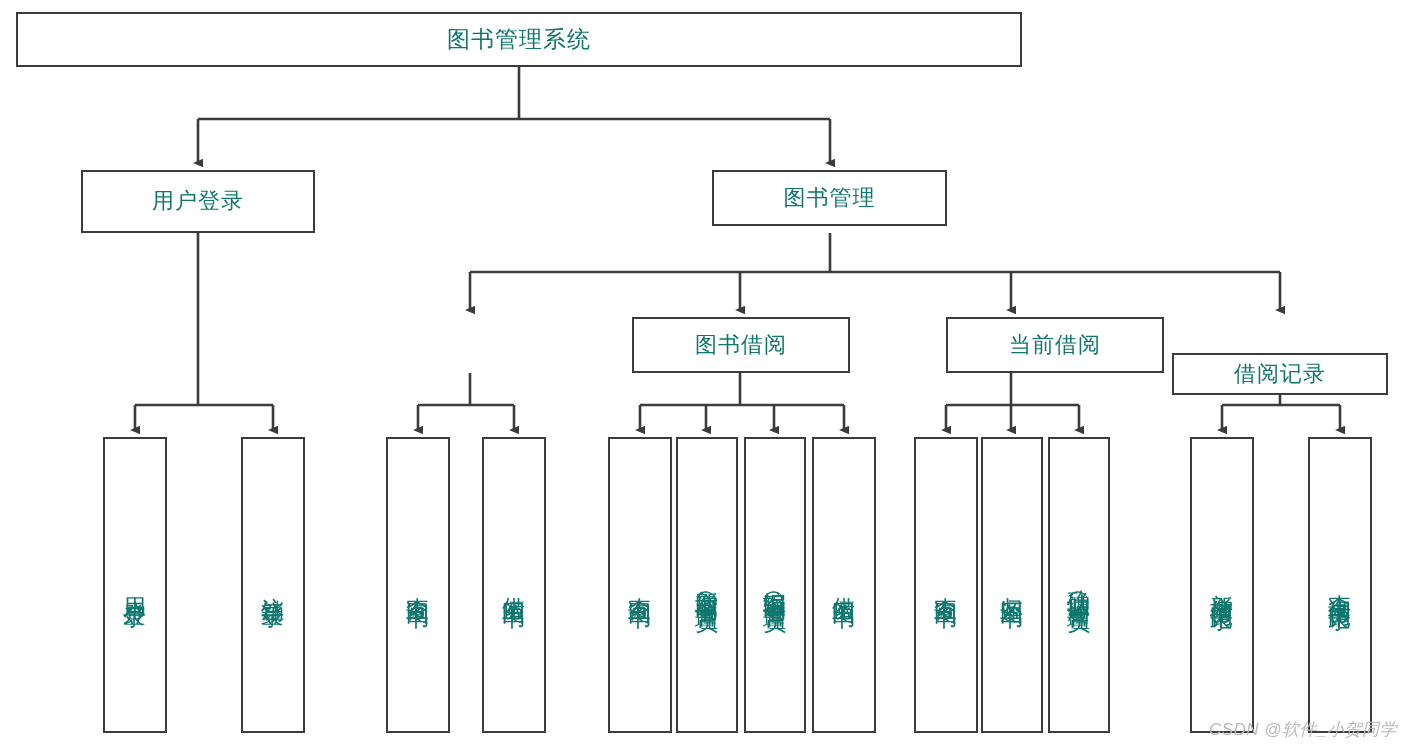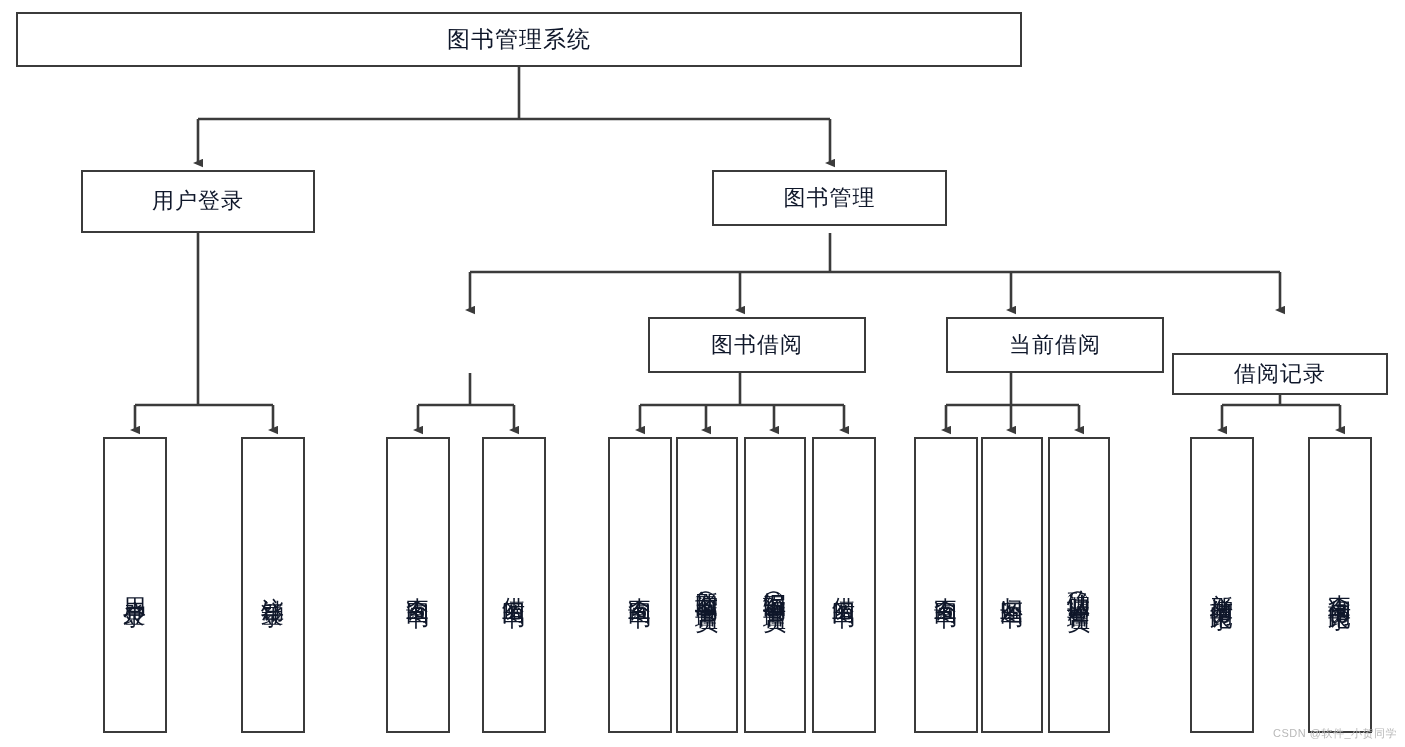--- a/index.html
+++ b/index.html
@@ -22,21 +22,21 @@
     pointer-events:none;
   }
   .node{
     position:absolute;
     box-sizing:border-box;
     border:2px solid #3b3b3b;
     background:#ffffff;
     display:flex;
     align-items:center;
     justify-content:center;
-    color:#0f172a;
+    color:#0f766e;
   }
   .node.h{
     font-size:22px;
     letter-spacing:1px;
     line-height:1.1;
   }
   .node.root{
     font-size:23px;
   }
   .node.vert{
@@ -51,25 +51,26 @@
   .node.vert .vtxt{
     writing-mode:vertical-rl;
     text-orientation:upright;
     display:block;
     white-space:nowrap;
   }
   .watermark{
     position:absolute;
     right:8px;
     bottom:6px;
-    font-size:11px;
+    font-size:17px;
     color:#b9b9b9;
     letter-spacing:0.5px;
     white-space:nowrap;
     user-select:none;
+    font-style:italic;
   }
 </style>
 </head>
 <body>
 
 <div id="stage">
 
   <svg id="wires" viewBox="0 0 1405 747">
     <defs>
       <marker id="arrow" markerWidth="10" markerHeight="10" refX="4.2" refY="5" orient="auto" markerUnits="userSpaceOnUse">
@@ -126,21 +127,21 @@
     <span>图书管理系统</span>
   </div>
 
   <div class="node h" style="left:81px;top:170px;width:234px;height:63px;">
     <span>用户登录</span>
   </div>
   <div class="node h" style="left:712px;top:170px;width:235px;height:56px;">
     <span>图书管理</span>
   </div>
 
-  <div class="node h" style="left:632px;top:317px;width:218px;height:56px;margin-left:16px;">
+  <div class="node h" style="left:632px;top:317px;width:218px;height:56px;">
     <span>图书借阅</span>
   </div>
   <div class="node h" style="left:902px;top:317px;width:218px;height:56px;margin-left:44px;">
     <span>当前借阅</span>
   </div>
   <div class="node h" style="left:1172px;top:317px;width:216px;height:42px;margin-top:36px;">
     <span>借阅记录</span>
   </div>
 
   <div class="node vert" style="left:103px;top:437px;width:64px;height:296px;">

